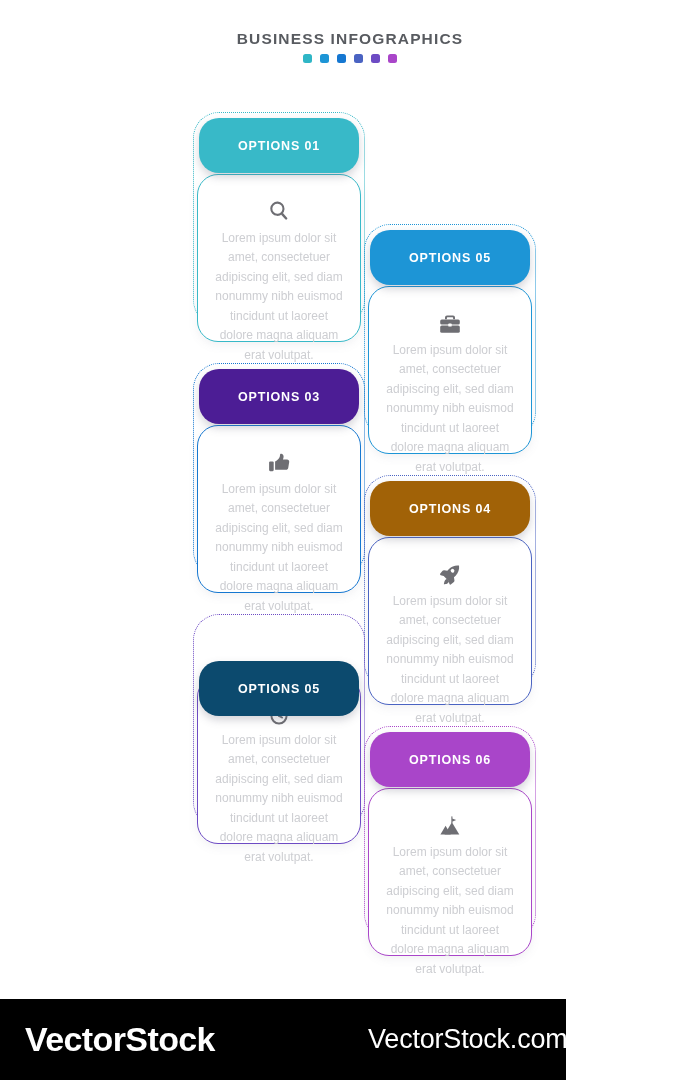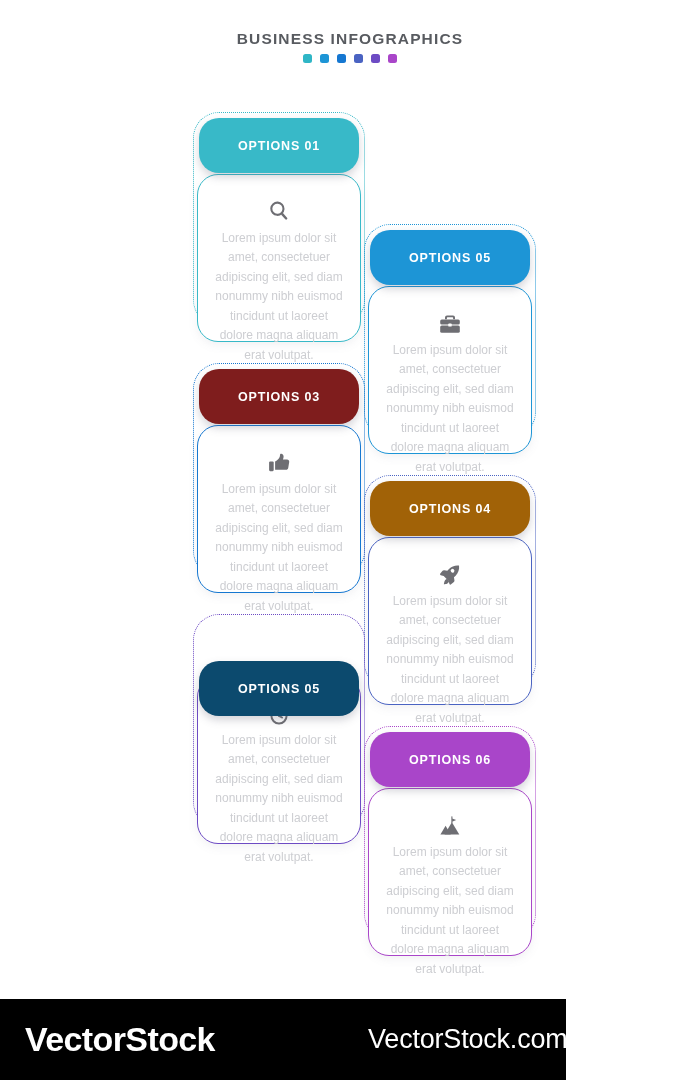--- a/index.html
+++ b/index.html
@@ -198,21 +198,21 @@
               <rect x="3.2" y="8.4" width="19.6" height="5.1" rx="1.6"></rect>
               <rect x="3.2" y="14.4" width="19.6" height="7.4" rx="1.6"></rect>
               <rect x="11.3" y="12.5" width="3.4" height="3.1" rx="0.7" fill="#ffffff"></rect>
             </svg>
           </div>
           <div class="card-text">Lorem ipsum dolor sit amet, consectetuer adipiscing elit, sed diam nonummy nibh euismod tincidunt ut laoreet dolore magna aliquam erat volutpat.</div>
         </div>
       </div>
       <div class="option-block" style="left: 193px; top: 363px;">
         <div class="dotted-frame" style="border-color: rgb(21, 119, 209);"></div>
-        <div class="pill" style="background: #7f1d1d;">
+        <div class="pill" style="background: #4c1d95;">
           <span>OPTIONS 03</span>
         </div>
         <div class="card" style="border-color: rgb(21, 119, 209);">
           <div class="card-icon">
             <svg width="26" height="26" viewBox="0 0 26 26" fill="currentColor">
               <rect x="3.1" y="11.4" width="4.6" height="9.8" rx="1.1"></rect>
               <path d="M9.1 11.6c1.9-1 3.4-2.4 4.3-4.1.5-.9.6-1.8.6-2.6 0-.7.6-1.2 1.3-1.1 1.4.2 2.3 1.3 2.3 2.8 0 1-.25 2-.7 3h4.2c1.3 0 2.3 1.1 2.1 2.4l-1 6c-.17 1.05-1.08 1.8-2.14 1.8H9.1z"></path>
             </svg>
           </div>
           <div class="card-text">Lorem ipsum dolor sit amet, consectetuer adipiscing elit, sed diam nonummy nibh euismod tincidunt ut laoreet dolore magna aliquam erat volutpat.</div>

